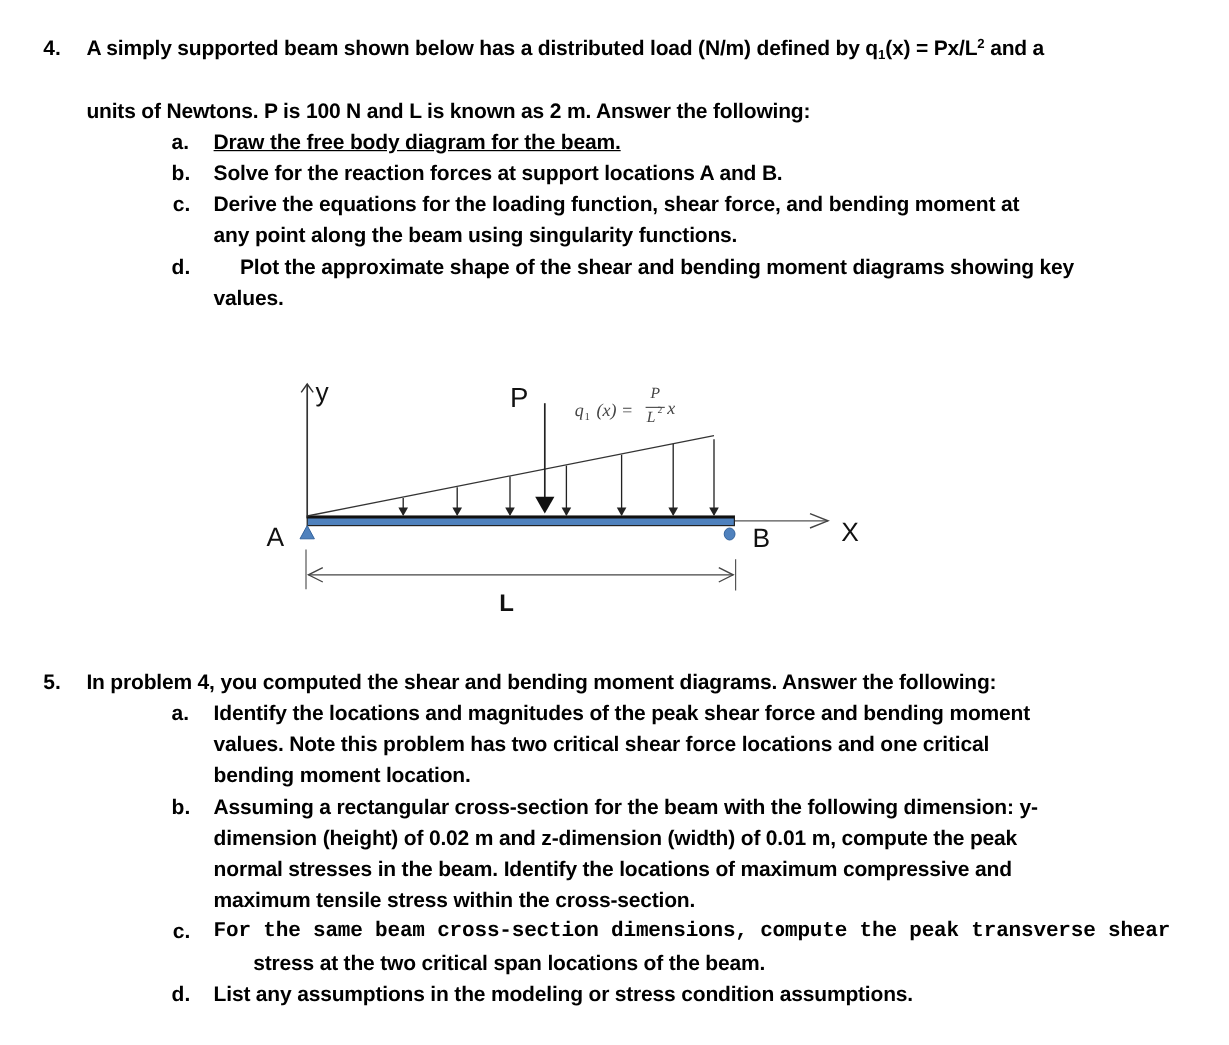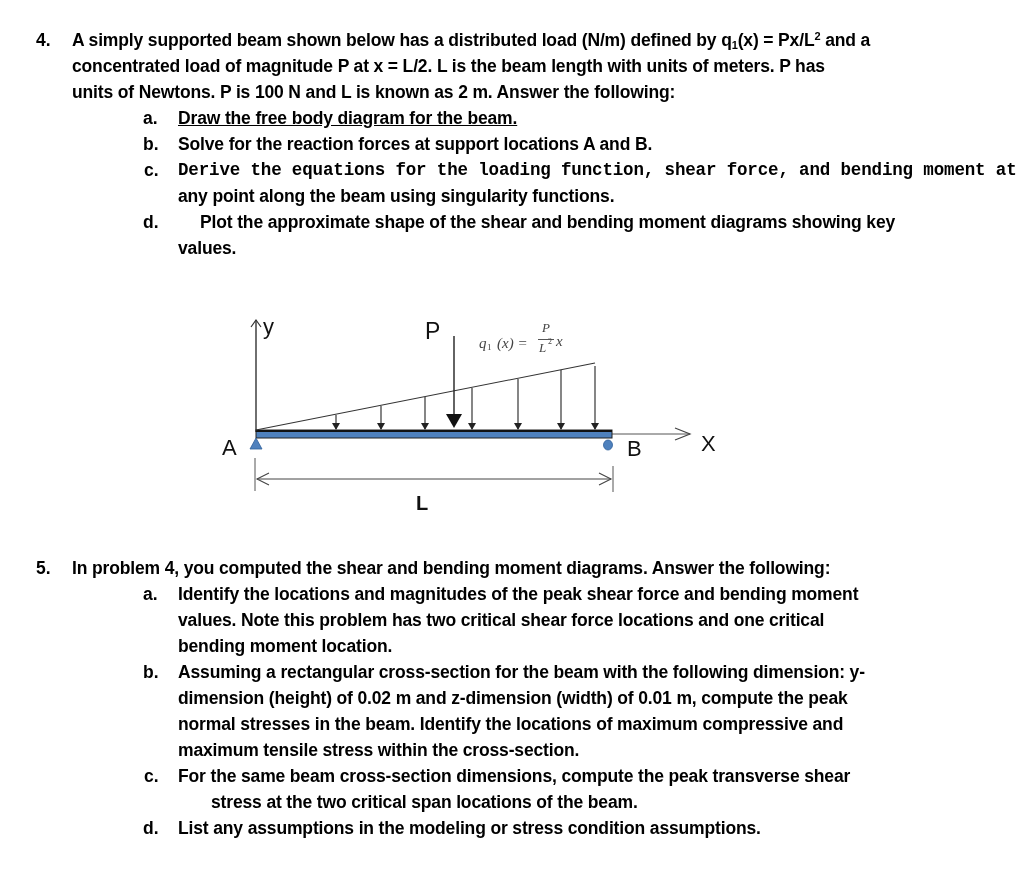--- a/index.html
+++ b/index.html
@@ -16,31 +16,30 @@
   .diag-label { position:absolute; font-family:"Liberation Sans", sans-serif; font-size:22px; line-height:22px; color:#111; }
   .eq { position:absolute; font-family:"Liberation Serif", serif; font-style:italic; color:#444; font-size:15px; }
 </style>
 </head>
 <body>
 
 <div class="doc">
 
   <div class="num" style="left:36px; top:27px;">4.</div>
   <div class="line" style="left:72px; top:27px;"><span>A simply supported beam shown below has a distributed load (N/m) defined by q</span><sub>1</sub><span>(x) = Px/L</span><sup>2</sup><span> and a</span></div>
-  <div class="line" style="left:72px; top:53px;">concentrated load of magnitude P at x = L/2.  L is the beam length with units of meters.  P has</div>
   <div class="line" style="left:72px; top:79px;">units of Newtons.  P is 100 N and L is known as 2 m.  Answer the following:</div>
 
   <div class="sub-label" style="left:143px; top:105px;">a.</div>
   <div class="line" style="left:178px; top:105px;text-decoration:underline;">Draw the free body diagram for the beam.</div>
 
   <div class="sub-label" style="left:143px; top:131px;">b.</div>
   <div class="line" style="left:178px; top:131px;">Solve for the reaction forces at support locations A and B.</div>
 
   <div class="sub-label" style="left:144px; top:157px;">c.</div>
-  <div class="line" style="left:178px; top:157px;font-family:Liberation Mono, monospace;">Derive the equations for the loading function, shear force, and bending moment at</div>
+  <div class="line" style="left:178px; top:157px;">Derive the equations for the loading function, shear force, and bending moment at</div>
   <div class="line" style="left:178px; top:183px;">any point along the beam using singularity functions.</div>
 
   <div class="sub-label" style="left:143px; top:209px;">d.</div>
   <div class="line" style="left:178px; top:209px;margin-left:22px;">Plot the approximate shape of the shear and bending moment diagrams showing key</div>
   <div class="line" style="left:178px; top:235px;">values.</div>
 
   <svg class="diagram" width="1024" height="871" viewBox="0 0 1024 871">
     <defs>
       <marker id="smallhead" markerWidth="8" markerHeight="8" refX="4" refY="7" orient="auto" markerUnits="userSpaceOnUse">
         <path d="M0,0 L8,0 L4,7 z" fill="#222"></path>
@@ -125,18 +124,18 @@
   <div class="line" style="left:178px; top:607px;">values.  Note this problem has two critical shear force locations and one critical</div>
   <div class="line" style="left:178px; top:633px;">bending moment location.</div>
 
   <div class="sub-label" style="left:143px; top:659px;">b.</div>
   <div class="line" style="left:178px; top:659px;">Assuming a rectangular cross-section for the beam with the following dimension:  y-</div>
   <div class="line" style="left:178px; top:685px;">dimension (height) of 0.02 m and z-dimension (width) of 0.01 m, compute the peak</div>
   <div class="line" style="left:178px; top:737px;">maximum tensile stress within the cross-section.</div>
   <div class="line" style="left:178px; top:711px;">normal stresses in the beam.  Identify the locations of maximum compressive and</div>
 
   <div class="sub-label" style="left:144px; top:763px;">c.</div>
-  <div class="line" style="left:178px; top:763px;">For the same beam cross-section dimensions, compute the peak transverse shear</div>
+  <div class="line" style="left:178px; top:763px;font-family:Liberation Mono, monospace;">For the same beam cross-section dimensions, compute the peak transverse shear</div>
   <div class="line" style="left:178px; top:789px;margin-left:33px;">stress at the two critical span locations of the beam.</div>
 
   <div class="sub-label" style="left:143px; top:815px;">d.</div>
   <div class="line" style="left:178px; top:815px;">List any assumptions in the modeling or stress condition assumptions.</div>
 </div>
 
 </body></html>

